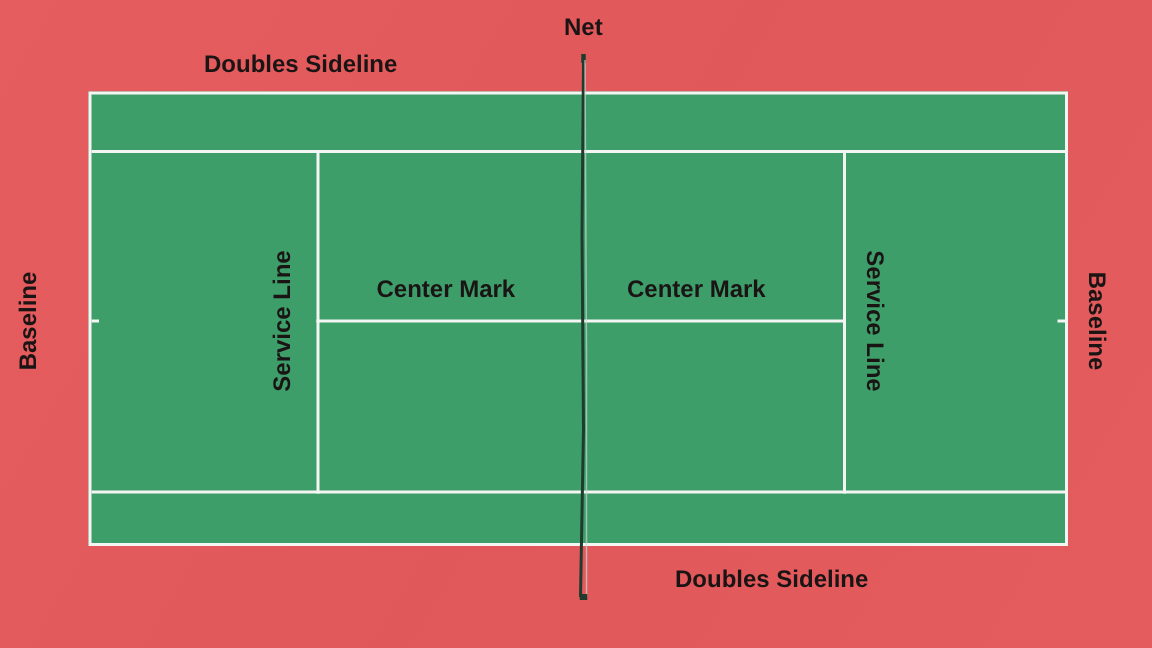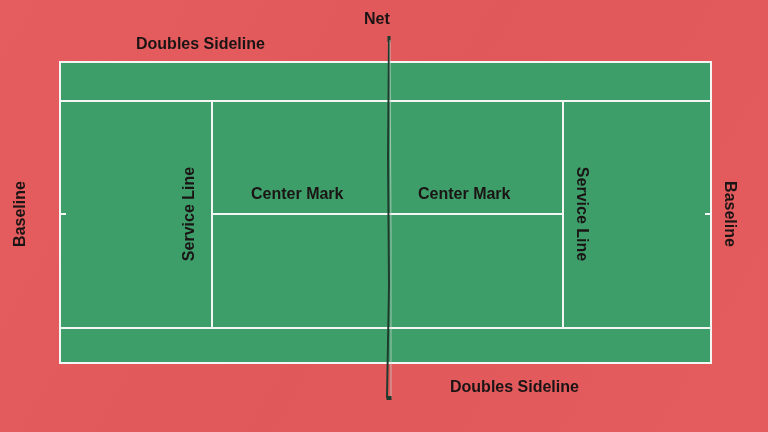--- a/index.html
+++ b/index.html
@@ -31,21 +31,21 @@
   <div class="line" style="left:644px; top:150px; width:5px; height:2px;"></div>
 </div>
 
 <svg class="net" viewBox="0 0 8 366" width="8" height="366">
   <rect x="2.5" y="0" width="3" height="6" fill="#1f3b2e"></rect>
   <path d="M4 4 L3 120 L4 250 L2 362" stroke="#1f3b2e" stroke-width="2" fill="none"></path>
   <path d="M5 4 L6 200 L6 362" stroke="#c9d6cf" stroke-width="1" fill="none" opacity="0.7"></path>
   <rect x="1.5" y="360" width="5" height="4" fill="#1f3b2e"></rect>
 </svg>
 
-<div class="label" style="left:364px; top:10px;">Net</div>
+<div class="label" style="left:376px; top:10px;">Net</div>
 <div class="label" style="left:136px; top:35px;">Doubles Sideline</div>
 <div class="label" style="left:450px; top:378px;">Doubles Sideline</div>
 
 <div class="label vert-up" style="left:4px; top:205px; width:80px; text-align:center; margin-left:-24px;">Baseline</div>
 <div class="label vert-down" style="left:690px; top:205px; width:80px; text-align:center;">Baseline</div>
 
 <div class="label vert-up" style="left:139px; top:205px; width:100px; text-align:center;">Service Line</div>
 <div class="label vert-down" style="left:532px; top:205px; width:100px; text-align:center;">Service Line</div>
 
 <div class="label" style="left:251px; top:185px;">Center Mark</div>

